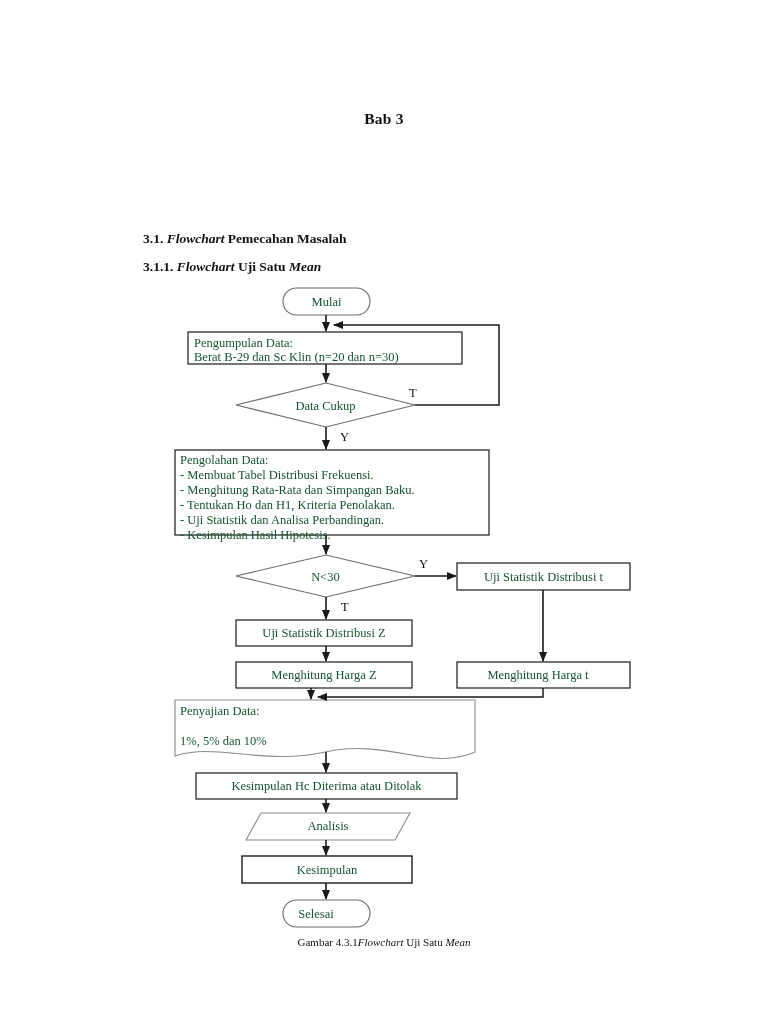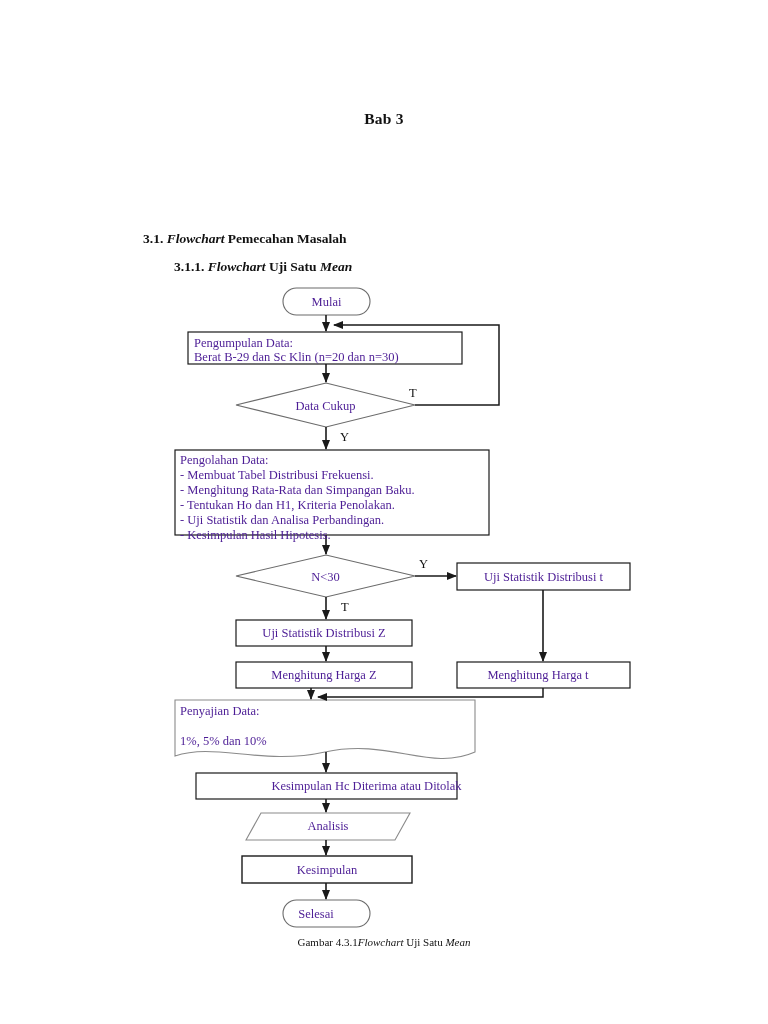--- a/index.html
+++ b/index.html
@@ -36,37 +36,37 @@
   #title-bab { top: 110px; }
   #title-kerangka { top: 144px; font-size: 15.5px; }
 
   .section-heading {
     position: absolute;
     font-weight: bold;
     font-size: 13.5px;
     white-space: nowrap;
   }
   #heading-31 { left: 143px; top: 231px; }
-  #heading-311 { left: 143px; top: 259px; margin-left: 31px; }
+  #heading-311 { left: 143px; top: 259px; }
   .ital { font-style: italic; }
 
   
   #flow-svg {
     position: absolute;
     left: 0;
     top: 0;
     width: 768px;
     height: 1024px;
   }
 
   .node-label {
     position: absolute;
     font-size: 12.5px;
     line-height: 1.32;
-    color: #4c1d95;
+    color: #14532d;
     white-space: pre;
     pointer-events: none;
   }
   .node-label.center {
     text-align: center;
   }
   .branch-label {
     position: absolute;
     font-size: 12.5px;
     color: #111111;
@@ -192,21 +192,21 @@
 
   <div class="node-label center" style="left:236px; top:625px; width:176px;">Uji Statistik Distribusi Z</div>
 
   <div class="node-label center" style="left:236px; top:667px; width:176px;">Menghitung Harga Z</div>
 
   <div class="node-label center" style="left:457px; top:667px; width:162px;">Menghitung Harga t</div>
 
   <div class="node-label" style="left:180px; top:703px;">Penyajian Data:</div>
   <div class="node-label" style="left:180px; top:733px;">1%, 5% dan 10%</div>
 
-  <div class="node-label center" style="left:196px; top:778px; width:261px;padding-left:40px;">Kesimpulan Hc Diterima atau Ditolak</div>
+  <div class="node-label center" style="left:196px; top:778px; width:261px;">Kesimpulan Hc Diterima atau Ditolak</div>
 
   <div class="node-label center" style="left:246px; top:818px; width:164px;">Analisis</div>
 
   <div class="node-label center" style="left:242px; top:862px; width:170px;">Kesimpulan</div>
 
   <div class="node-label center" style="left:283px; top:906px; width:66px;">Selesai</div>
 
   <div class="caption">
     <span>Gambar 4.3.1</span><span class="ital">Flowchart</span><span> Uji Satu </span><span class="ital">Mean</span>
   </div>

